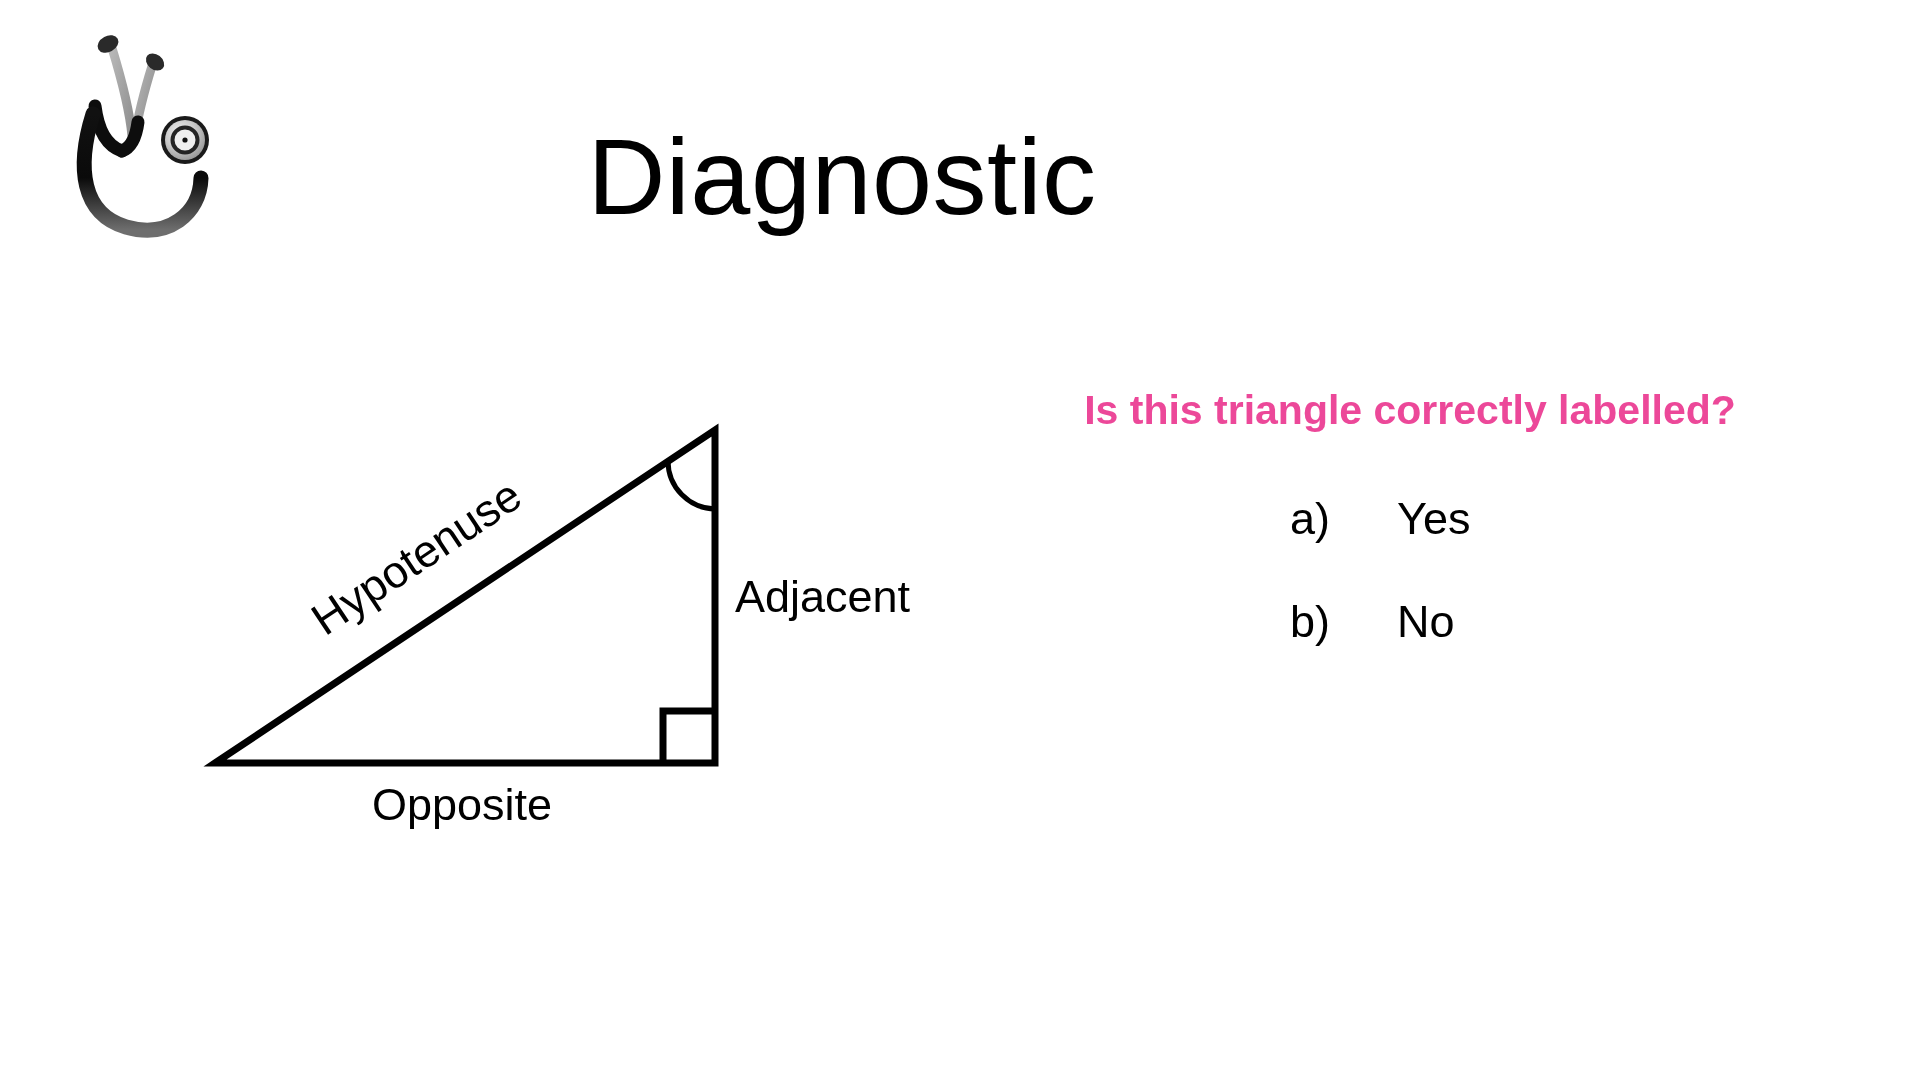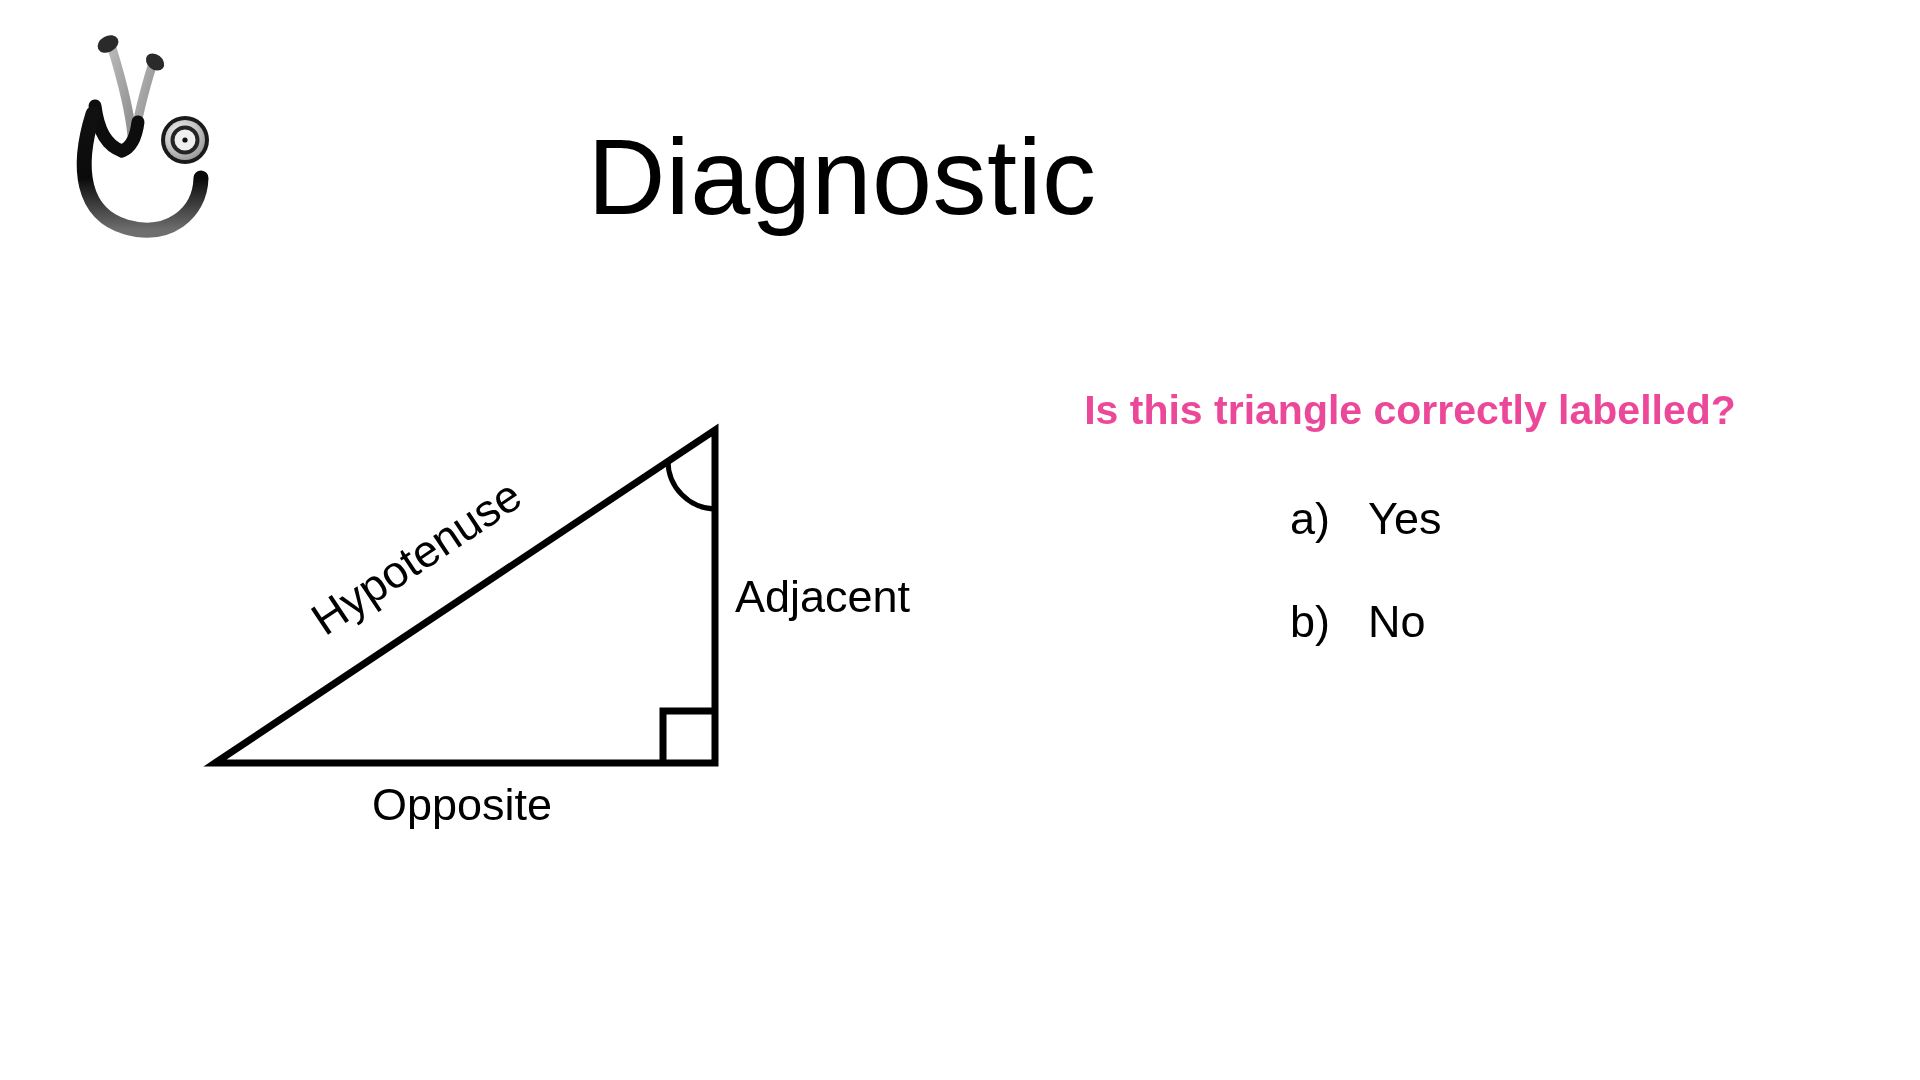--- a/index.html
+++ b/index.html
@@ -87,20 +87,21 @@
     line-height: 1.0;
     margin-bottom: 58px;
     color: #000000;
   }
   .answer-marker {
     width: 78px;
     flex: 0 0 78px;
   }
   .answer-label {
     white-space: nowrap;
+    margin-left: 29px;
   }
 </style>
 </head>
 <body>
 
 <div id="stethoscope-logo">
   <svg viewBox="0 0 200 230" width="200" height="230" xmlns="http://www.w3.org/2000/svg">
     <defs>
       <linearGradient id="gTube" x1="0" y1="0" x2="0" y2="1">
         <stop offset="0%" stop-color="#111111"></stop>

